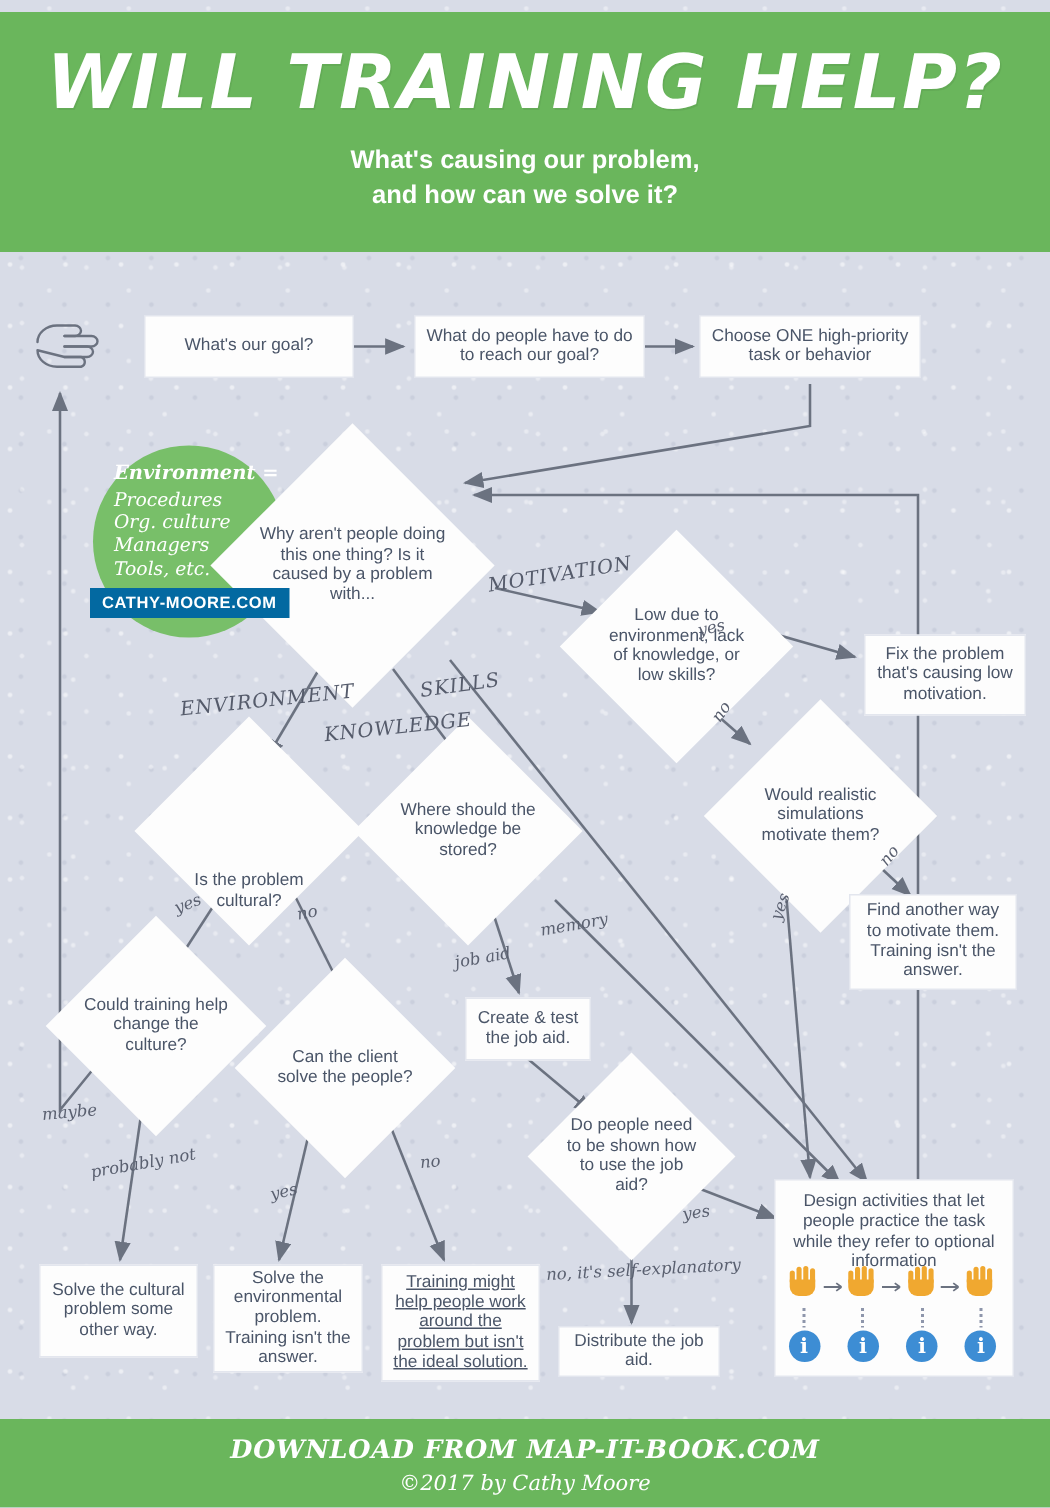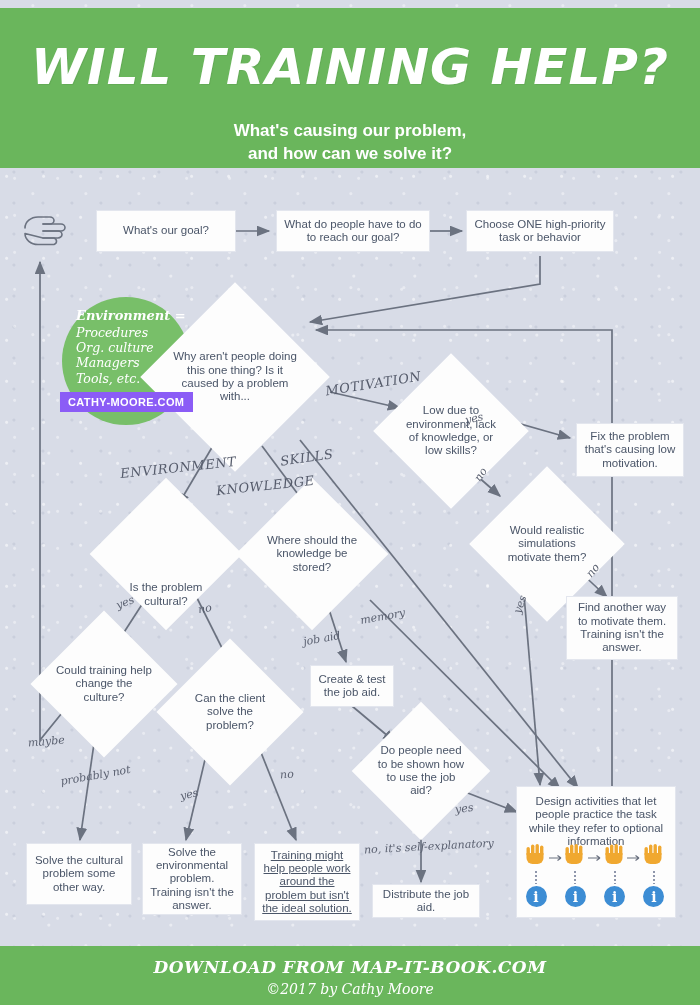--- a/index.html
+++ b/index.html
@@ -34,21 +34,21 @@
     background:#6ab65c;color:#ffffff;text-align:center;
     z-index:2;
   }
   #header-band{top:8px;height:160px;}
   #footer-band{top:946px;height:59px;}
 
   #poster-title{
     font-family:"DejaVu Sans",sans-serif;
     font-style:italic;font-weight:bold;
     font-size:50px;letter-spacing:1px;
-    line-height:1;margin:12px;padding-top:22px;
+    line-height:1;margin:0;padding-top:22px;
     text-shadow:1px 1px 0 rgba(0,0,0,.06);
   }
   #poster-subtitle{
     font-family:"Liberation Sans",sans-serif;
     font-weight:bold;font-size:17px;line-height:1.35;
     margin:0;padding-top:16px;
   }
   .footer-line1{
     font-family:"DejaVu Serif",serif;font-style:italic;font-weight:bold;
     font-size:17px;letter-spacing:.5px;margin:0;padding-top:11px;
@@ -111,21 +111,21 @@
     border-radius:50%;background:#78bf69;z-index:2;
   }
   #env-circle-text{
     position:absolute;left:76px;top:308px;width:120px;z-index:3;
     color:#ffffff;font-family:"DejaVu Serif",serif;font-style:italic;
     font-size:12.5px;line-height:1.22;
   }
   #env-circle-text .hd{font-weight:bold;font-size:13px;display:block;margin-bottom:1px;}
   #brand-badge{
     position:absolute;left:60px;top:392px;z-index:4;
-    background:#8b5cf6;color:#fff;
+    background:#0369a1;color:#fff;
     font-family:"Liberation Sans",sans-serif;font-weight:bold;
     font-size:11px;letter-spacing:.4px;
     padding:4px 9px 4px 8px;
   }
 
   
   #hand-icon{position:absolute;left:18px;top:208px;z-index:3;}
 
   
   #activity-icons{
@@ -274,21 +274,21 @@
     <span class="dtext">Is the problem cultural?</span>
   </div>
 
   <div class="node diamond" style="left:52px;top:632px;width:104px;height:104px;">
     <div class="dshape"></div>
     <span class="dtext">Could training help change the culture?</span>
   </div>
 
   <div class="node diamond" style="left:178px;top:660px;width:104px;height:104px;">
     <div class="dshape"></div>
-    <span class="dtext">Can the client solve the problem?</span>
+    <span class="dtext">Can the client solve the people?</span>
   </div>
 
   <div class="node diamond" style="left:258px;top:500px;width:108px;height:108px;">
     <div class="dshape"></div>
     <span class="dtext">Where should the knowledge be stored?</span>
   </div>
 
   <div class="node rect" style="left:310px;top:665px;width:84px;height:42px;">
     <span>Create &amp; test the job aid.</span>
   </div>

